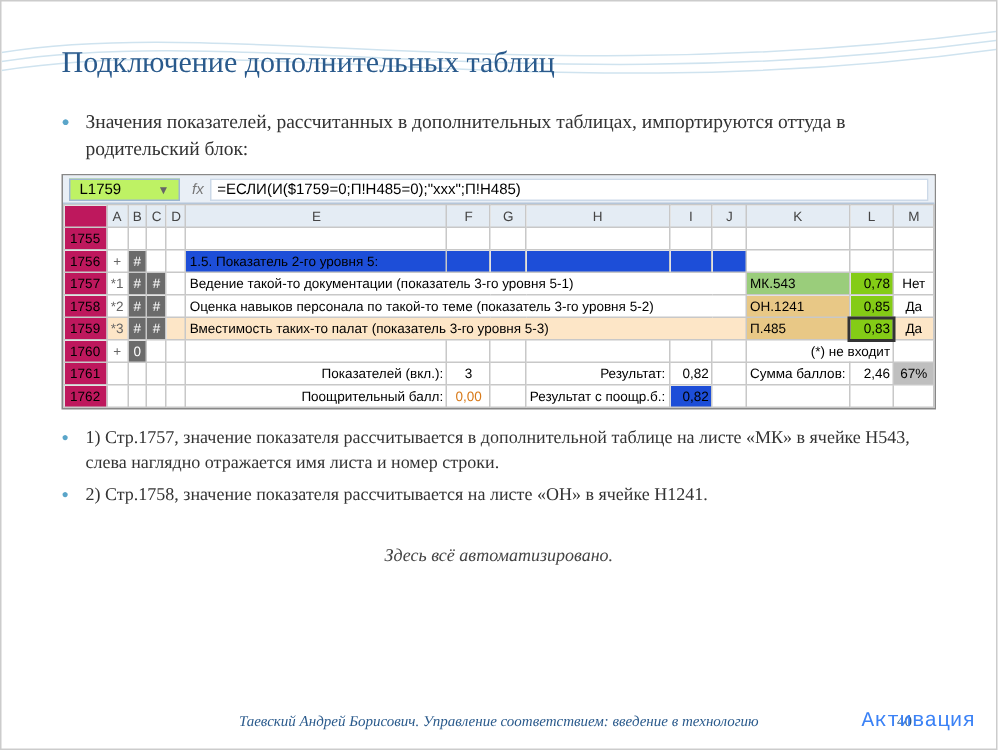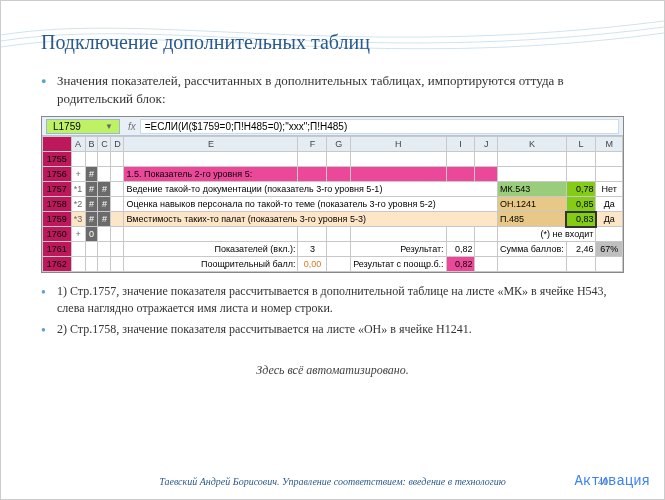--- a/index.html
+++ b/index.html
@@ -52,21 +52,21 @@
   .col-A { width: 10px; }
   .col-B { width: 10px; }
   .col-C { width: 10px; }
   .col-D { width: 10px; }
   .col-E { width: 210px; }
   .col-F, .col-G, .col-H, .col-I, .col-J { width: 30px; }
   .col-K { width: 52px; }
   .col-L { width: 34px; }
   .col-M { width: 26px; }
   .col-L th, th.sel { background: #f9c978; }
-  .hl-yellow { background: #ec4899; }
+  .hl-yellow { background: #1d4ed8; }
   .hl-dark { background: #6b6b6b; color: #fff; text-align: center; }
   .hl-green { background: #9acd7b; }
   .hl-pink { background: #84cc16; }
   .hl-tan { background: #e8c886; }
   .hl-gray { background: #bfbfbf; text-align: center; }
   .plus { color: #666; text-align: center; font-size: 8px; }
   .rt { text-align: right; }
   .ct { text-align: center; }
   .orange { color: #d87a1a; }
   .rowsel { background: #fde6c7; }

